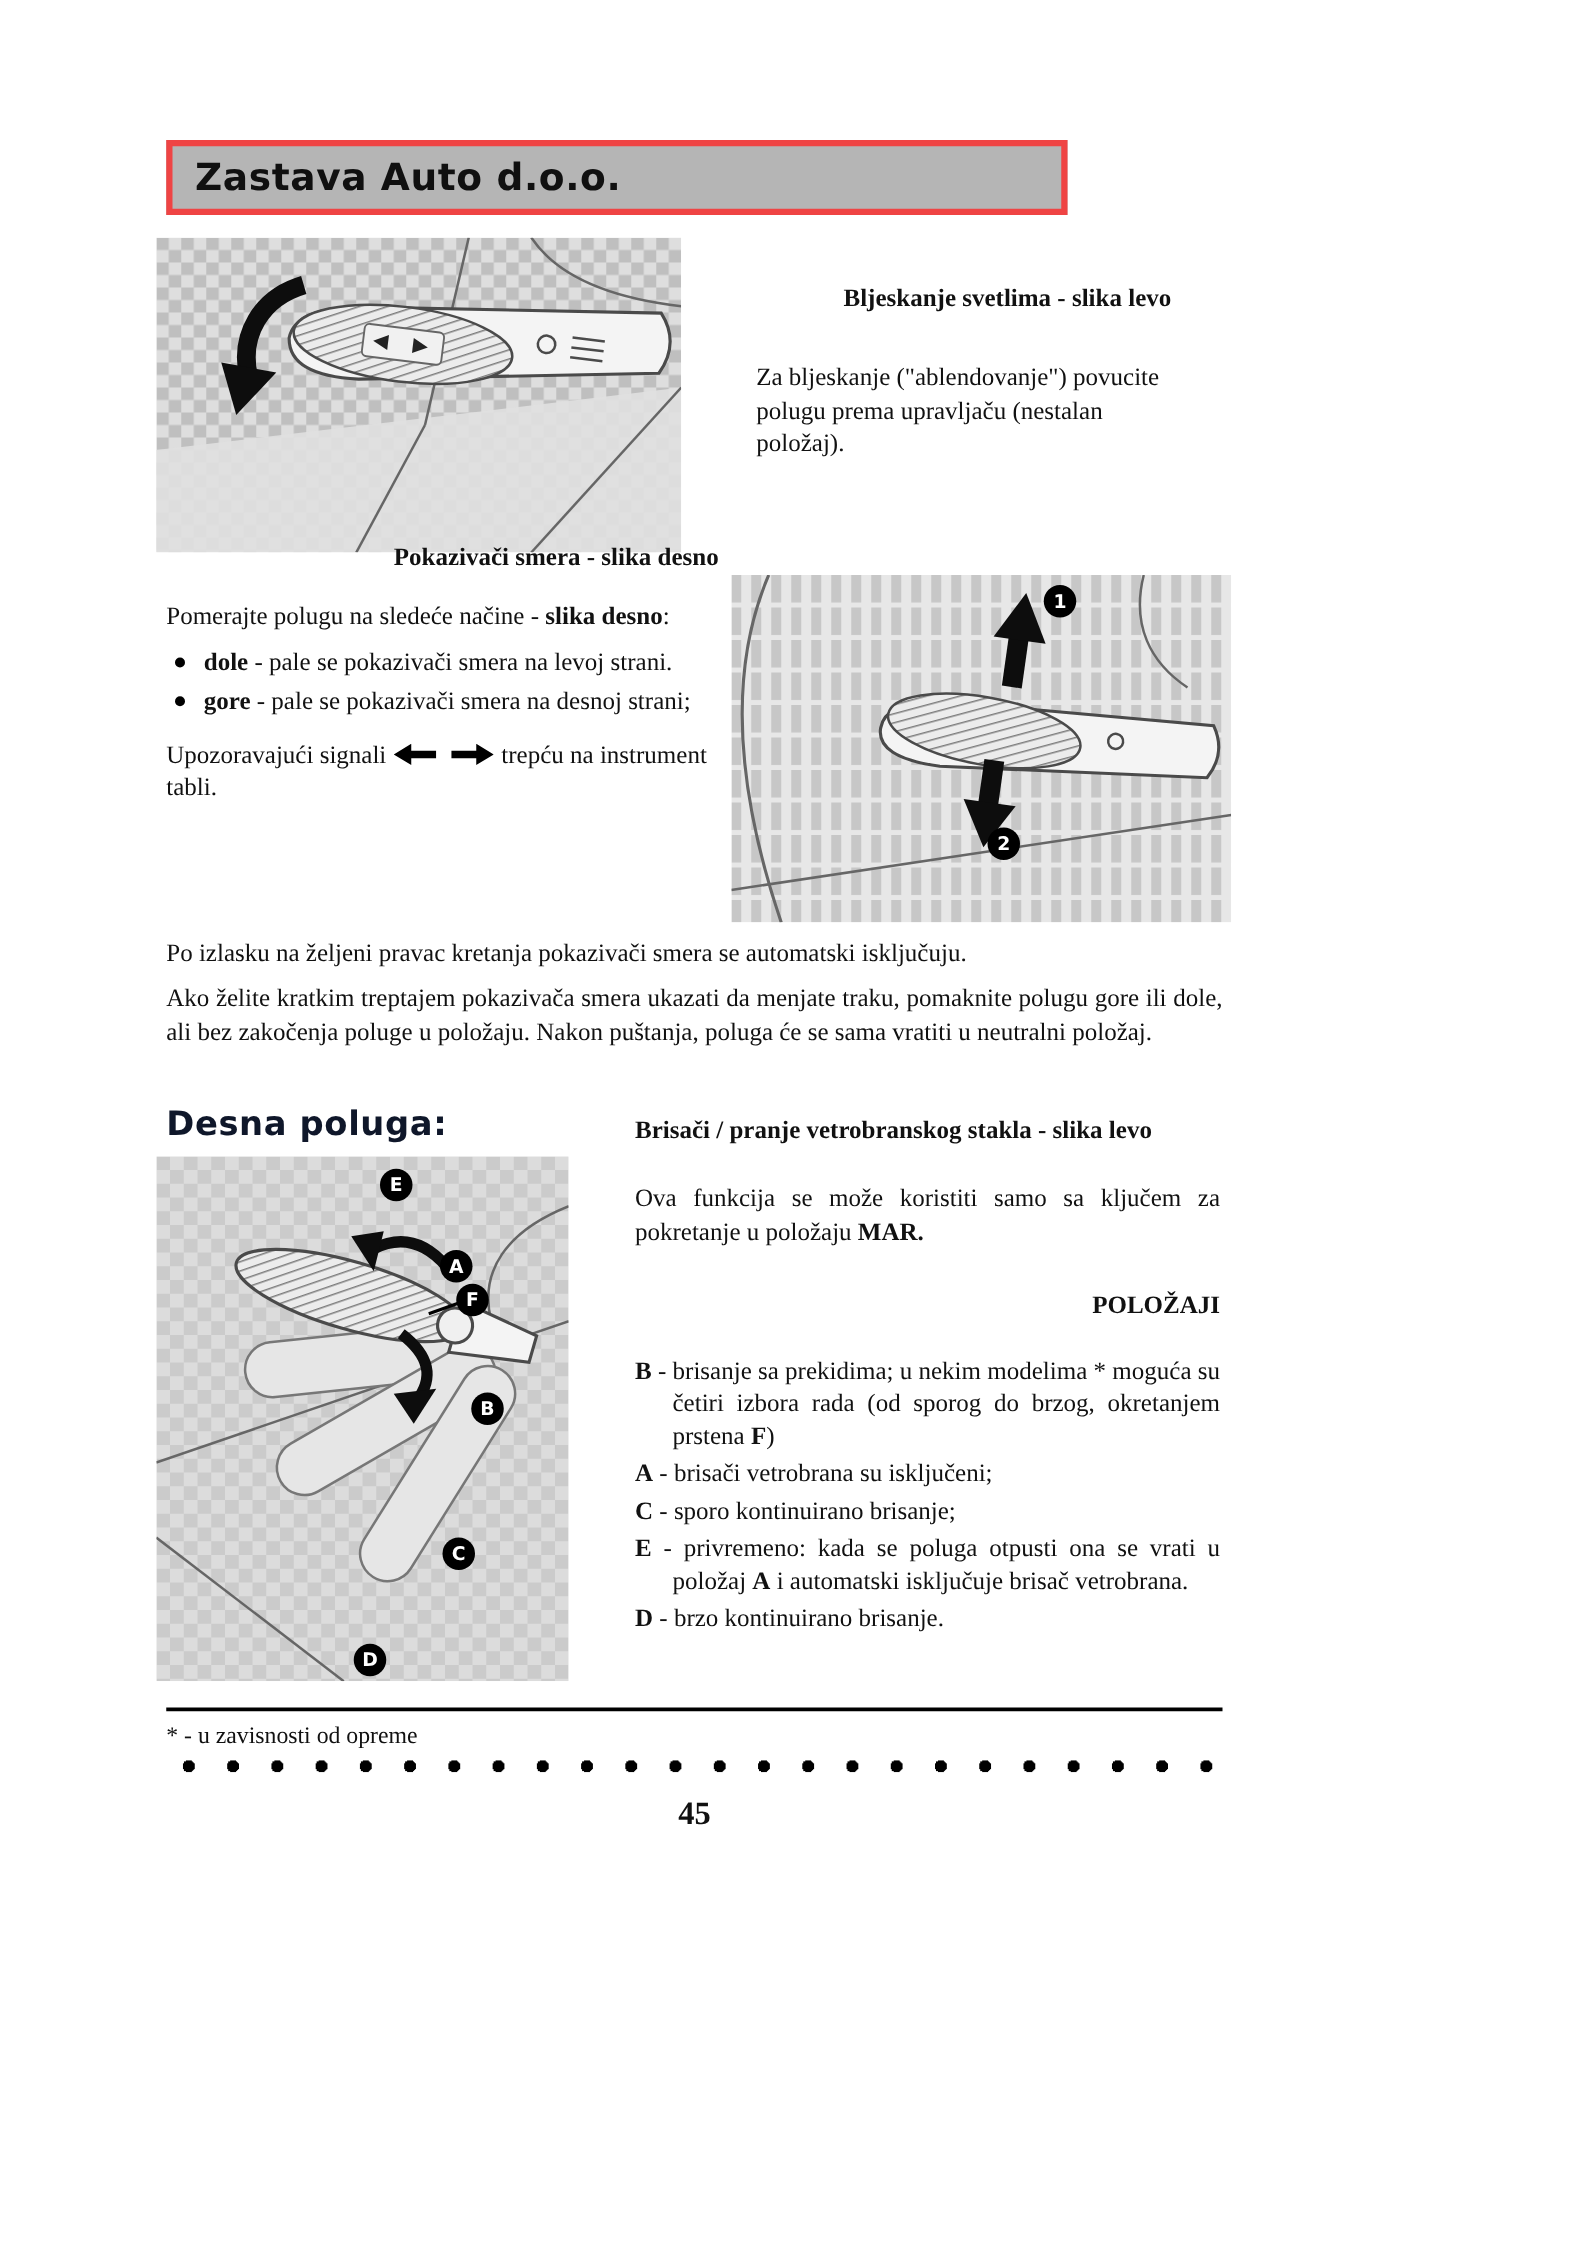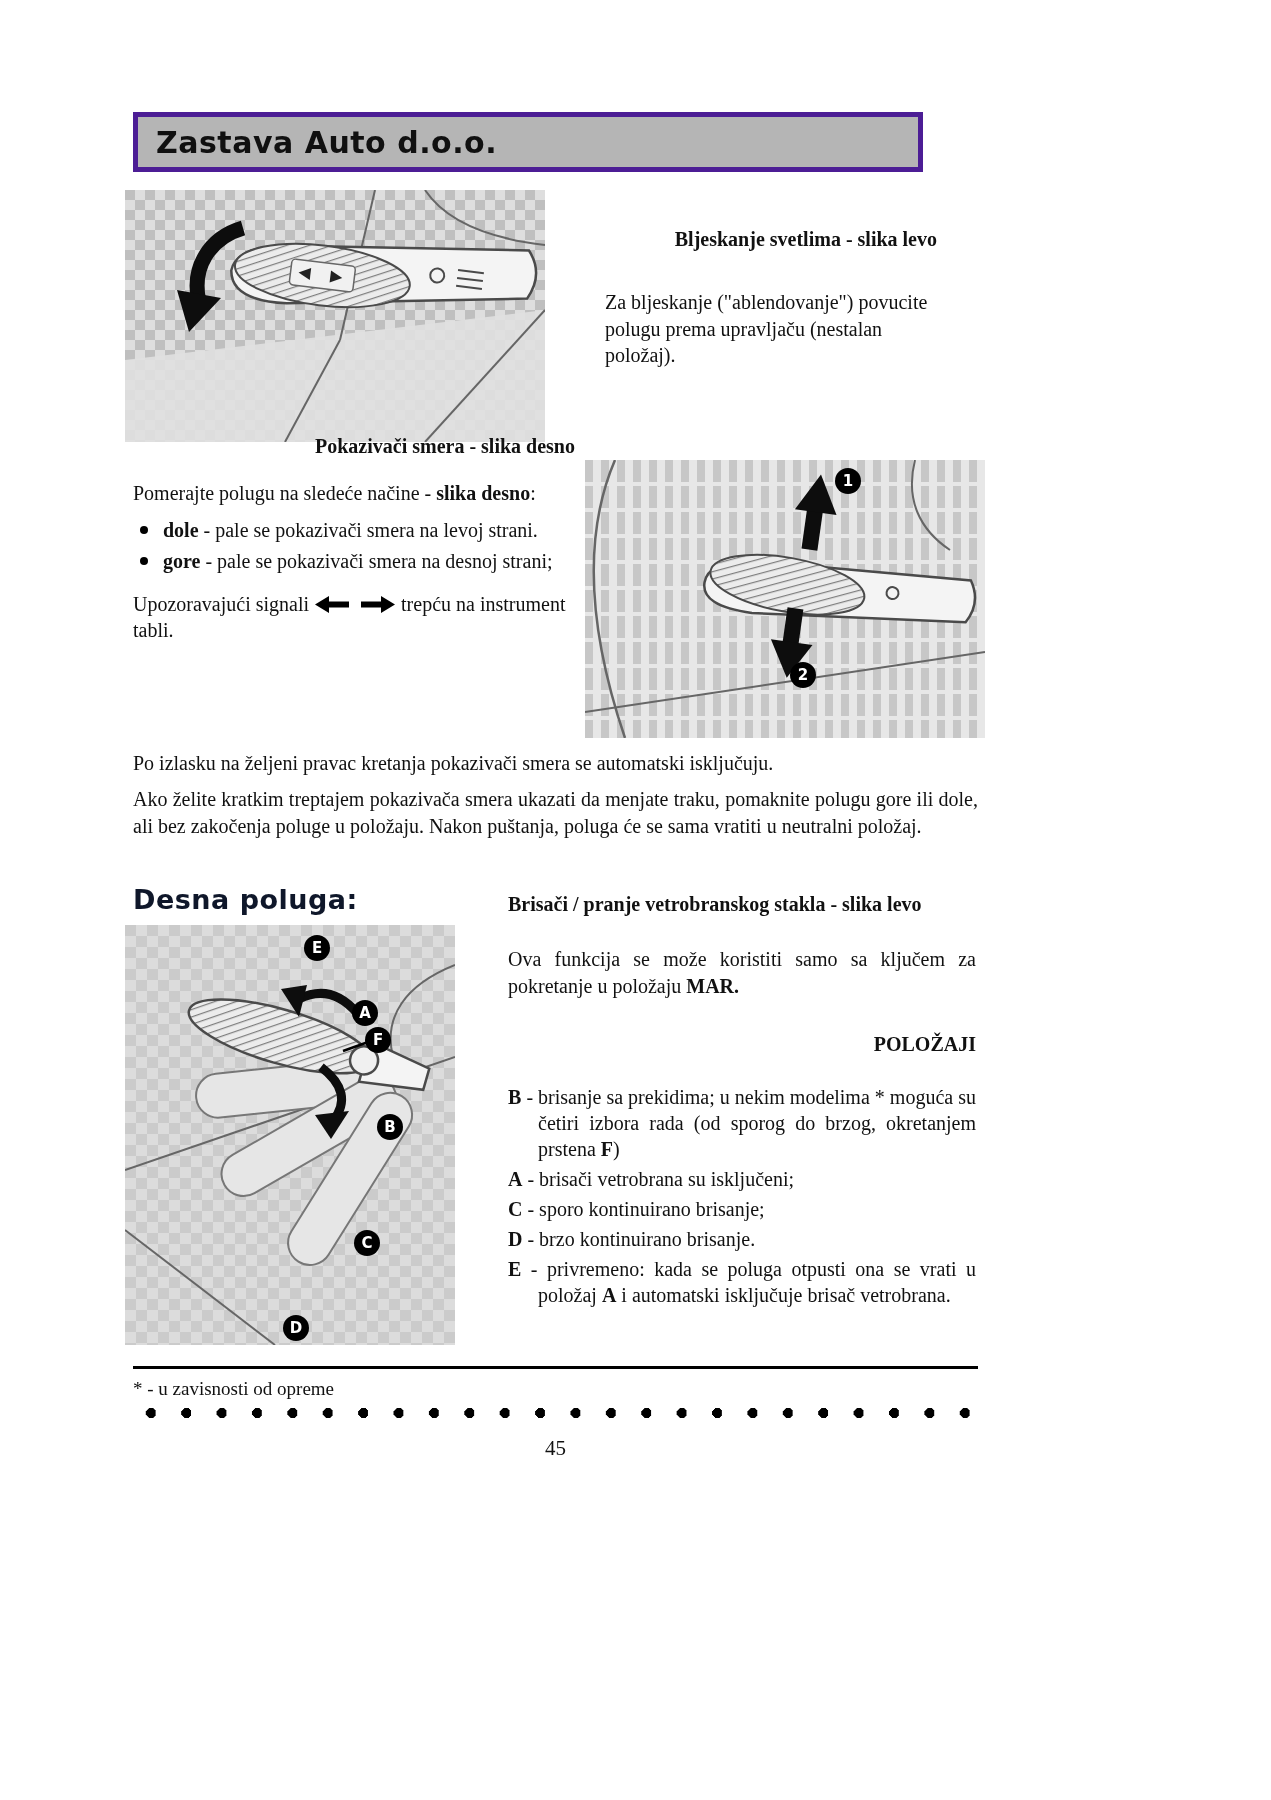--- a/index.html
+++ b/index.html
@@ -1,21 +1,21 @@
 <!DOCTYPE html>
 <html lang="sr"><head>
 <meta charset="utf-8">
 <style>
   html,body{margin:0;padding:0;background:#ffffff;}
   .page{position:relative;width:1271px;height:1800px;background:#ffffff;
         font-family:"Liberation Serif",serif;color:#111;overflow:hidden;}
 
   
-  .banner{position:absolute;left:133px;top:112px;width:790px;height:60px;
-          background:#b5b5b5;border:5px solid #4c1d95;display:flex;align-items:center;
+  .banner{position:absolute;left:133px;top:112px;width:721px;height:60px;
+          background:#b5b5b5;border:5px solid #ef4444;display:flex;align-items:center;
           padding-left:18px;box-sizing:border-box;}
   .banner-title{font-family:"DejaVu Sans",sans-serif;font-weight:800;font-size:30px;
                 letter-spacing:.5px;color:#101010;}
 
   .sec-heading{font-size:20px;font-weight:bold;line-height:1.35;text-align:right;}
   .bt{font-size:20px;line-height:1.33;text-align:justify;margin:0;}
   .bt.left{text-align:left;}
 
   .bullets{list-style:none;margin:10px 0 0 0;padding:0;}
   .bullets li{position:relative;padding-left:30px;font-size:20px;line-height:1.33;
@@ -34,21 +34,21 @@
   .fig{position:absolute;overflow:hidden;}
   .fig svg{display:block;}
   .badge{position:absolute;width:26px;height:26px;border-radius:50%;background:#000;
          color:#fff;font-family:"DejaVu Sans",sans-serif;font-weight:700;font-size:15px;
          display:flex;align-items:center;justify-content:center;}
 
   .rule{position:absolute;background:#000;}
   .dots{position:absolute;background-image:radial-gradient(circle 5px at 18px 7px,#000 100%,transparent 100%);
         background-size:35.4px 14px;background-repeat:repeat-x;}
   .footnote{position:absolute;font-size:19px;margin:0;}
-  .page-num{position:absolute;text-align:center;font-weight:normal;font-size:21px;}
+  .page-num{position:absolute;text-align:center;font-weight:bold;font-size:26px;}
 </style>
 </head>
 <body>
 
 <div class="page">
 
   <div class="banner">
     <span class="banner-title">Zastava Auto d.o.o.</span>
   </div>
 
@@ -194,22 +194,22 @@
   </div>
 
   <div style="position:absolute;left:508px;top:891px;width:468px">
     <div class="sec-heading" style="text-align:justify">Brisači / pranje vetrobranskog stakla - slika levo</div>
     <p class="bt" style="margin-top:28px"><span>Ova funkcija se može koristiti samo sa ključem za pokretanje u položaju </span><b>MAR.</b></p>
     <div class="sec-heading" style="margin-top:32px">POLOŽAJI</div>
     <div style="margin-top:26px">
       <p class="pos-item"><b>B</b><span> - brisanje sa prekidima; u nekim modelima * moguća su četiri izbora rada (od sporog do brzog, okretanjem prstena </span><b>F</b><span>)</span></p>
       <p class="pos-item"><b>A</b><span> - brisači vetrobrana su isključeni;</span><b></b><span></span></p>
       <p class="pos-item"><b>C</b><span> - sporo kontinuirano brisanje;</span><b></b><span></span></p>
+      <p class="pos-item"><b>E</b><span> - privremeno: kada se poluga otpusti ona se vrati u položaj </span><b>A</b><span> i automatski isključuje brisač vetrobrana.</span></p>
       <p class="pos-item"><b>D</b><span> - brzo kontinuirano brisanje.</span><b></b><span></span></p>
-      <p class="pos-item"><b>E</b><span> - privremeno: kada se poluga otpusti ona se vrati u položaj </span><b>A</b><span> i automatski isključuje brisač vetrobrana.</span></p>
     </div>
   </div>
 
   <div class="rule" style="left:133px;top:1366px;width:845px;height:3px"></div>
   <p class="footnote" style="left:133px;top:1378px">* - u zavisnosti od opreme</p>
   <div class="dots" style="left:133px;top:1406px;width:852px;height:14px"></div>
   <div class="page-num" style="left:133px;top:1436px;width:845px">45</div>
 
 </div>
 

